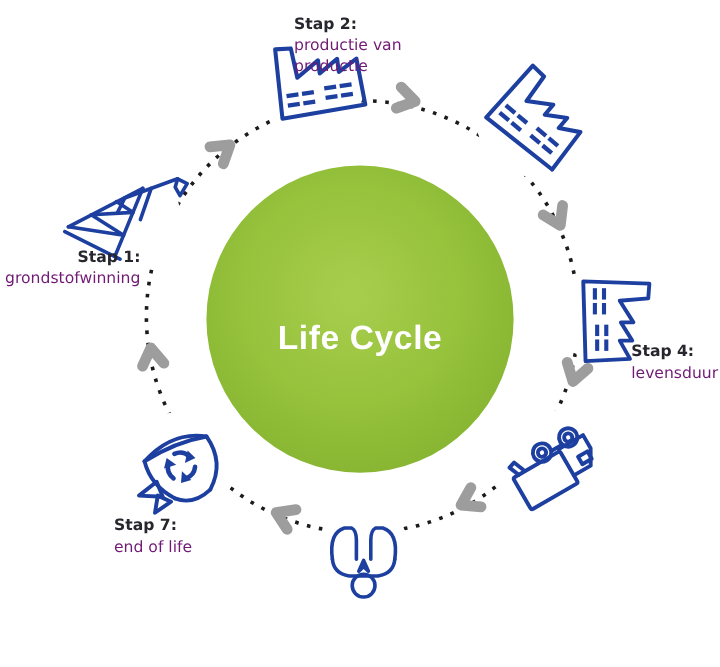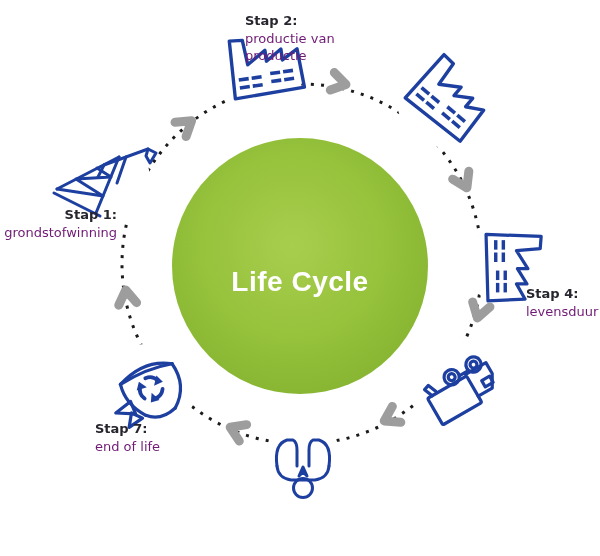--- a/index.html
+++ b/index.html
@@ -17,21 +17,21 @@
   }
   .step{position:absolute;font-size:13px;line-height:17.5px;white-space:nowrap;}
   .step .t{display:block;font-weight:bold;color:#26262e;}
   .step .l{display:block;color:#701a75;}
   .step-1{left:0;top:206px;width:117px;text-align:right;}
   .step-2{left:245px;top:12px;}
   .step-3{left:462px;top:62px;}
   .step-4{left:526px;top:261px;margin-top:24px;}
   .step-5{left:455px;top:426px;}
   .step-6{left:270px;top:501px;}
-  .step-7{left:95px;top:420px;}
+  .step-7{left:95px;top:430px;}
 </style>
 </head>
 <body>
 
 <div class="stage">
 
   <svg class="ring-svg" width="600" height="556" viewBox="0 0 600 556">
     <defs>
       <g id="g-factory" fill="none" stroke="#1d3fa0" stroke-width="3.4" stroke-linejoin="round">
         <path d="M13,3 L26,4 L28,29 L47,17 L47,28 L63,18 L63,29 L79,20 L81,59 L11,61 Z"></path>

